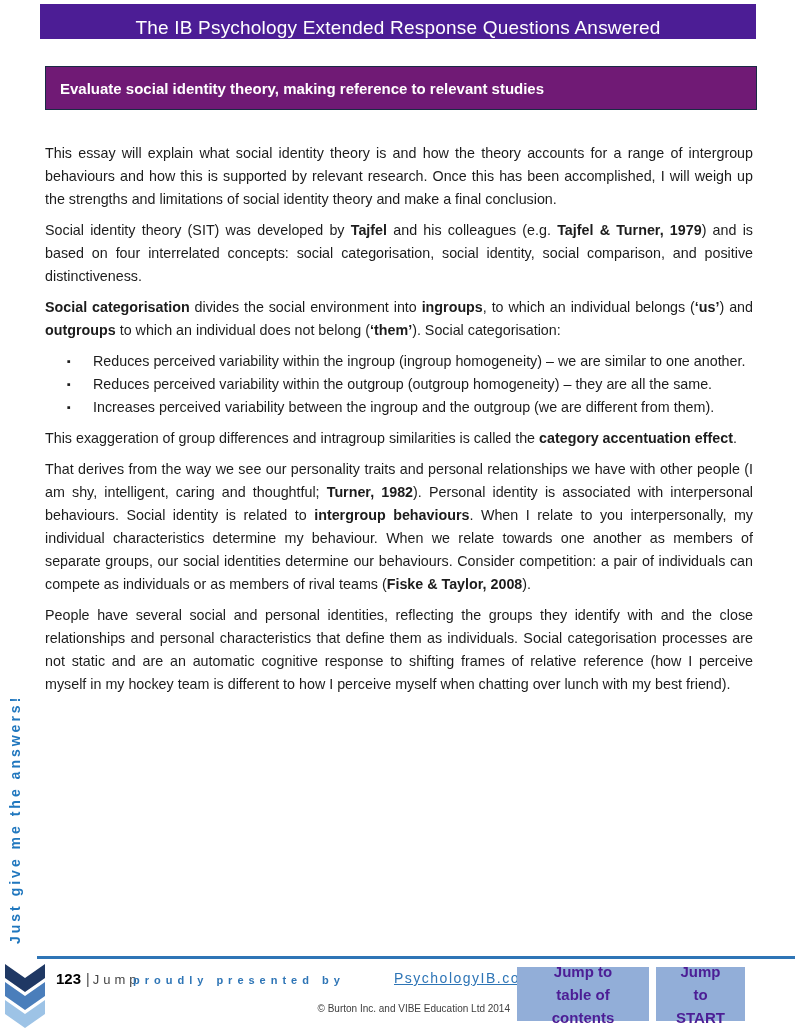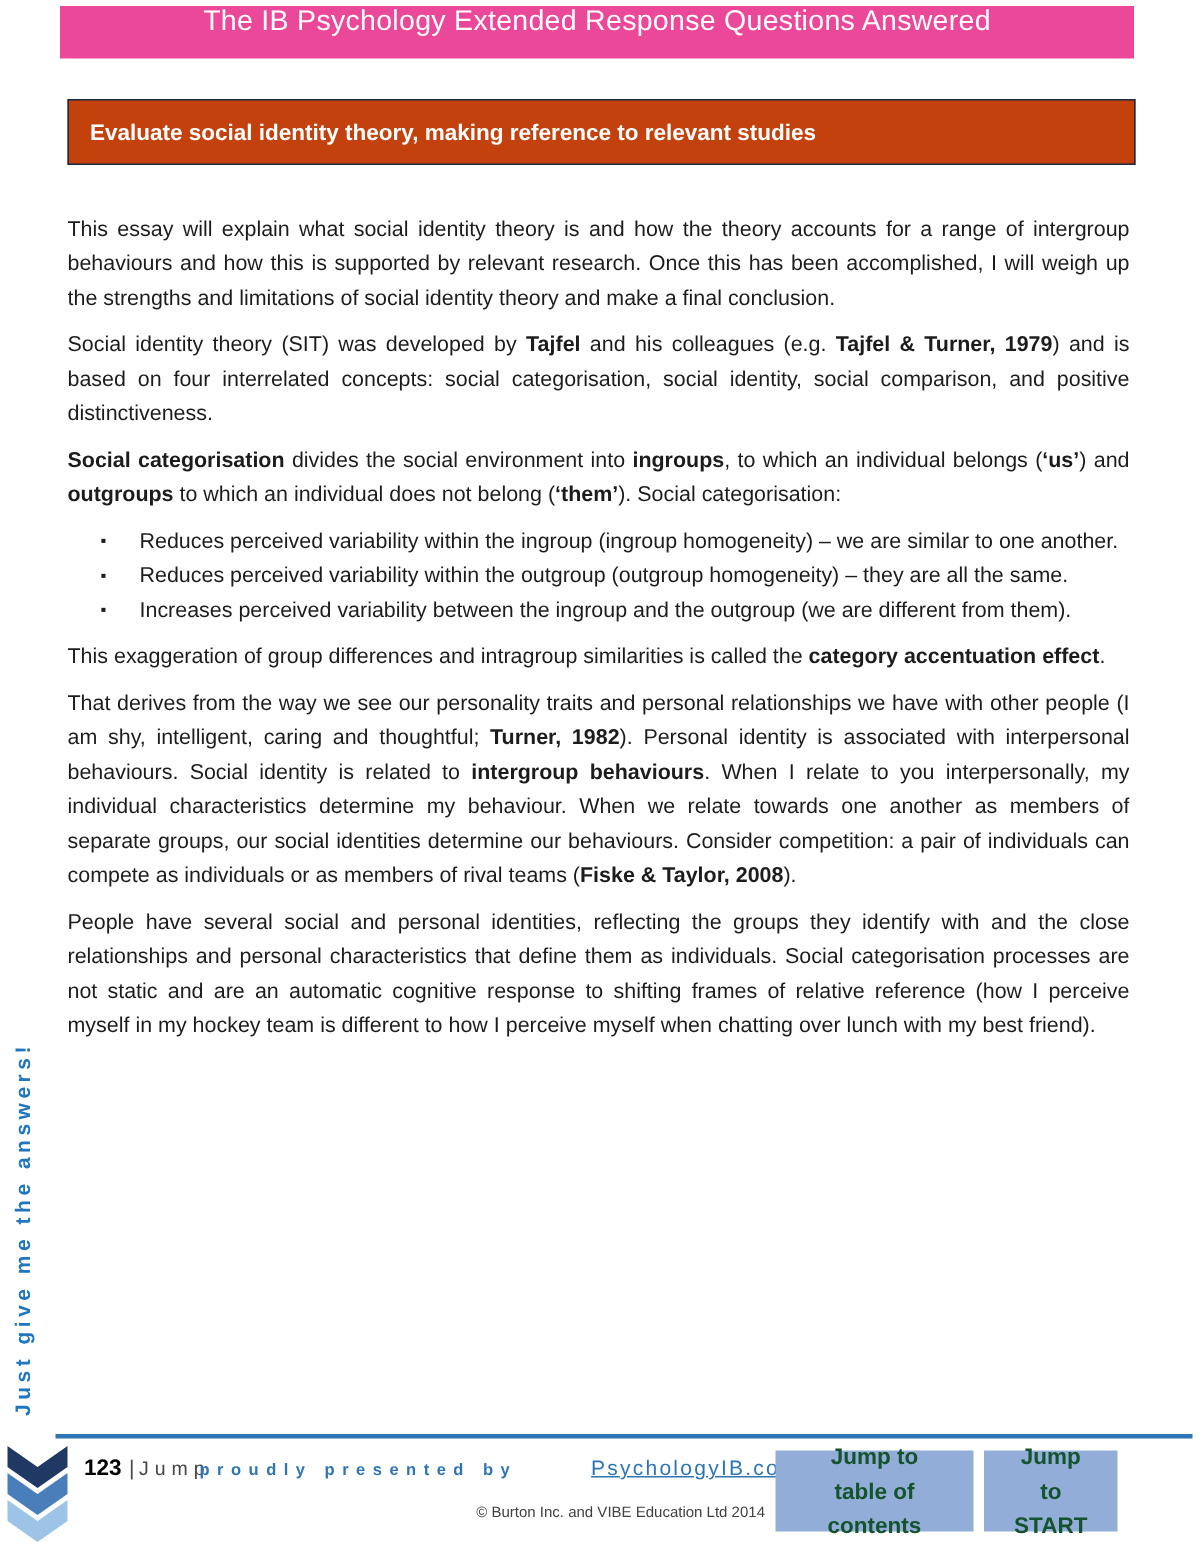--- a/index.html
+++ b/index.html
@@ -4,27 +4,27 @@
 <style>
   * { box-sizing: border-box; }
   html, body { margin: 0; padding: 0; background: #ffffff; }
   .page {
     position: relative; width: 800px; height: 1035px;
     background: #ffffff; overflow: hidden;
     font-family: "Liberation Sans", sans-serif;
   }
   .header-bar {
     position: absolute; left: 40px; top: 4px; width: 716px; height: 35px;
-    background: #ec4899; color: #ffffff;
-    display: flex; align-items: flex-start; justify-content: center;
+    background: #4c1d95; color: #ffffff;
+    display: flex; align-items: flex-end; justify-content: center;
     font-size: 19px; font-weight: 400; letter-spacing: 0.2px;
   }
   .question-bar {
     position: absolute; left: 45px; top: 66px; width: 712px; height: 44px;
-    background: #c2410c; border: 1px solid #192b44;
+    background: #701a75; border: 1px solid #192b44;
     color: #ffffff; display: flex; align-items: center;
     padding-left: 14px; font-size: 15px; font-weight: bold;
   }
   .essay {
     position: absolute; left: 45px; top: 142px; width: 708px;
     max-height: 812px; overflow: hidden;
     color: #1c1c1c; font-size: 14.3px; line-height: 23px;
     text-align: justify;
   }
   .essay p { margin: 0 0 8px 0; }
@@ -59,21 +59,21 @@
     position: absolute; left: 394px; top: 970px;
     font-size: 14px; letter-spacing: 1.5px; color: #2e75b6;
     text-decoration: underline; white-space: nowrap; cursor: pointer;
   }
   .copyright {
     position: absolute; left: 270px; top: 1003px; width: 240px;
     text-align: right; font-size: 10px; color: #404040; white-space: nowrap;
   }
   .btn {
     position: absolute; top: 967px; height: 54px;
-    background: #92aed8; color: #14532d; font-weight: bold; font-size: 15px;
+    background: #92aed8; color: #4c1d95; font-weight: bold; font-size: 15px;
     display: flex; align-items: center; justify-content: center;
     text-align: center; line-height: 23px; cursor: pointer; padding: 0 22px;
   }
   .btn-toc { left: 517px; width: 132px; }
   .btn-start { left: 656px; width: 89px; }
 </style>
 </head>
 <body>
 
 <div class="page">

